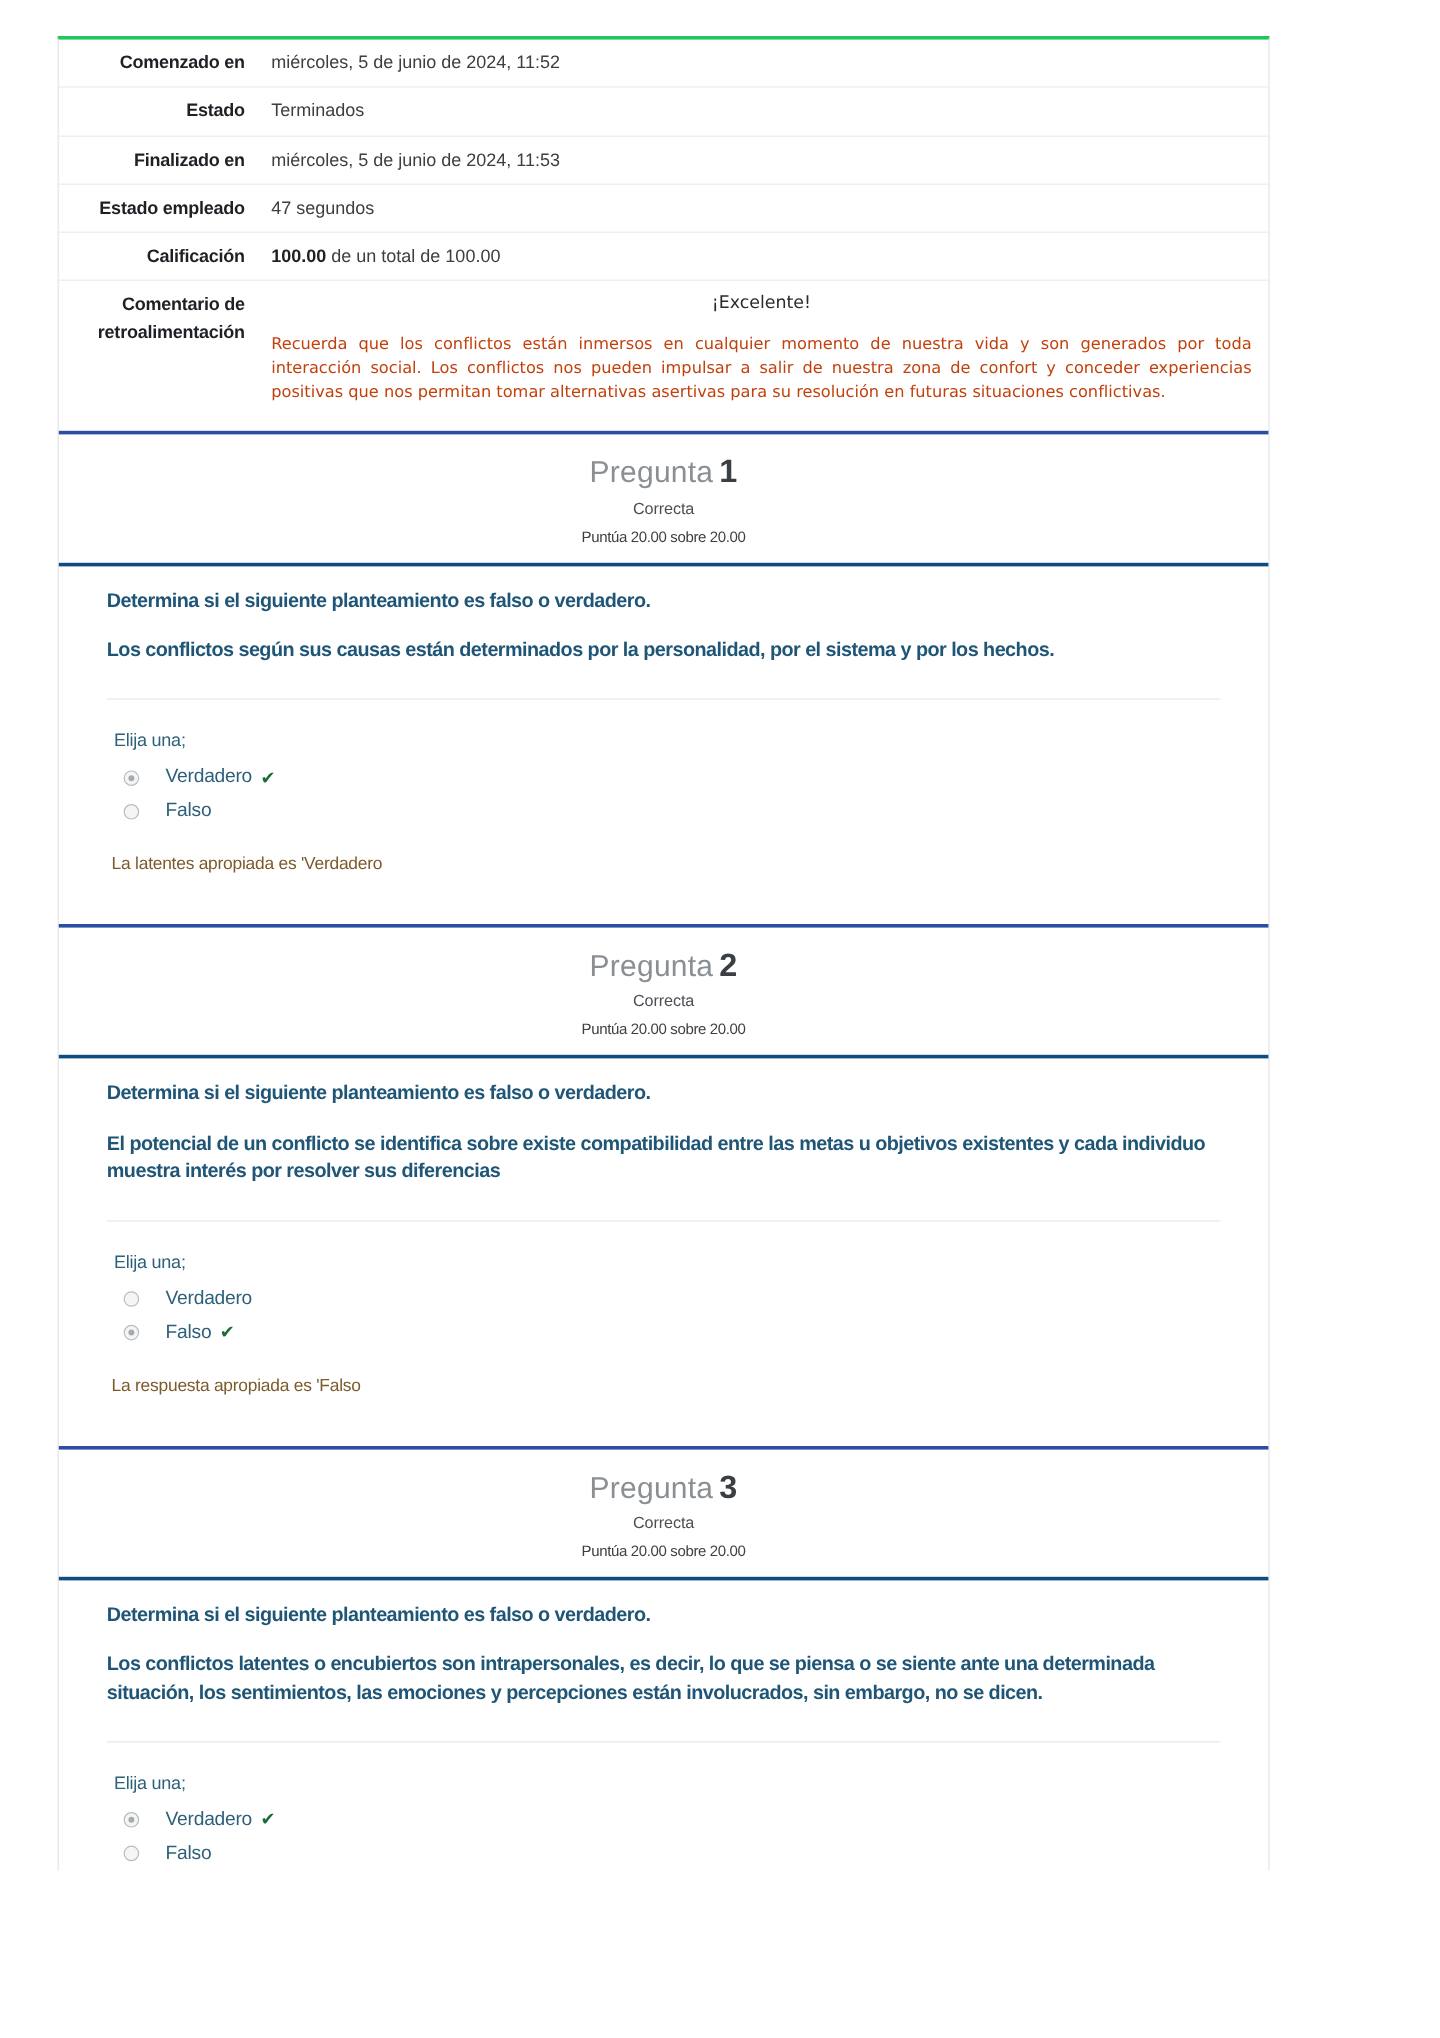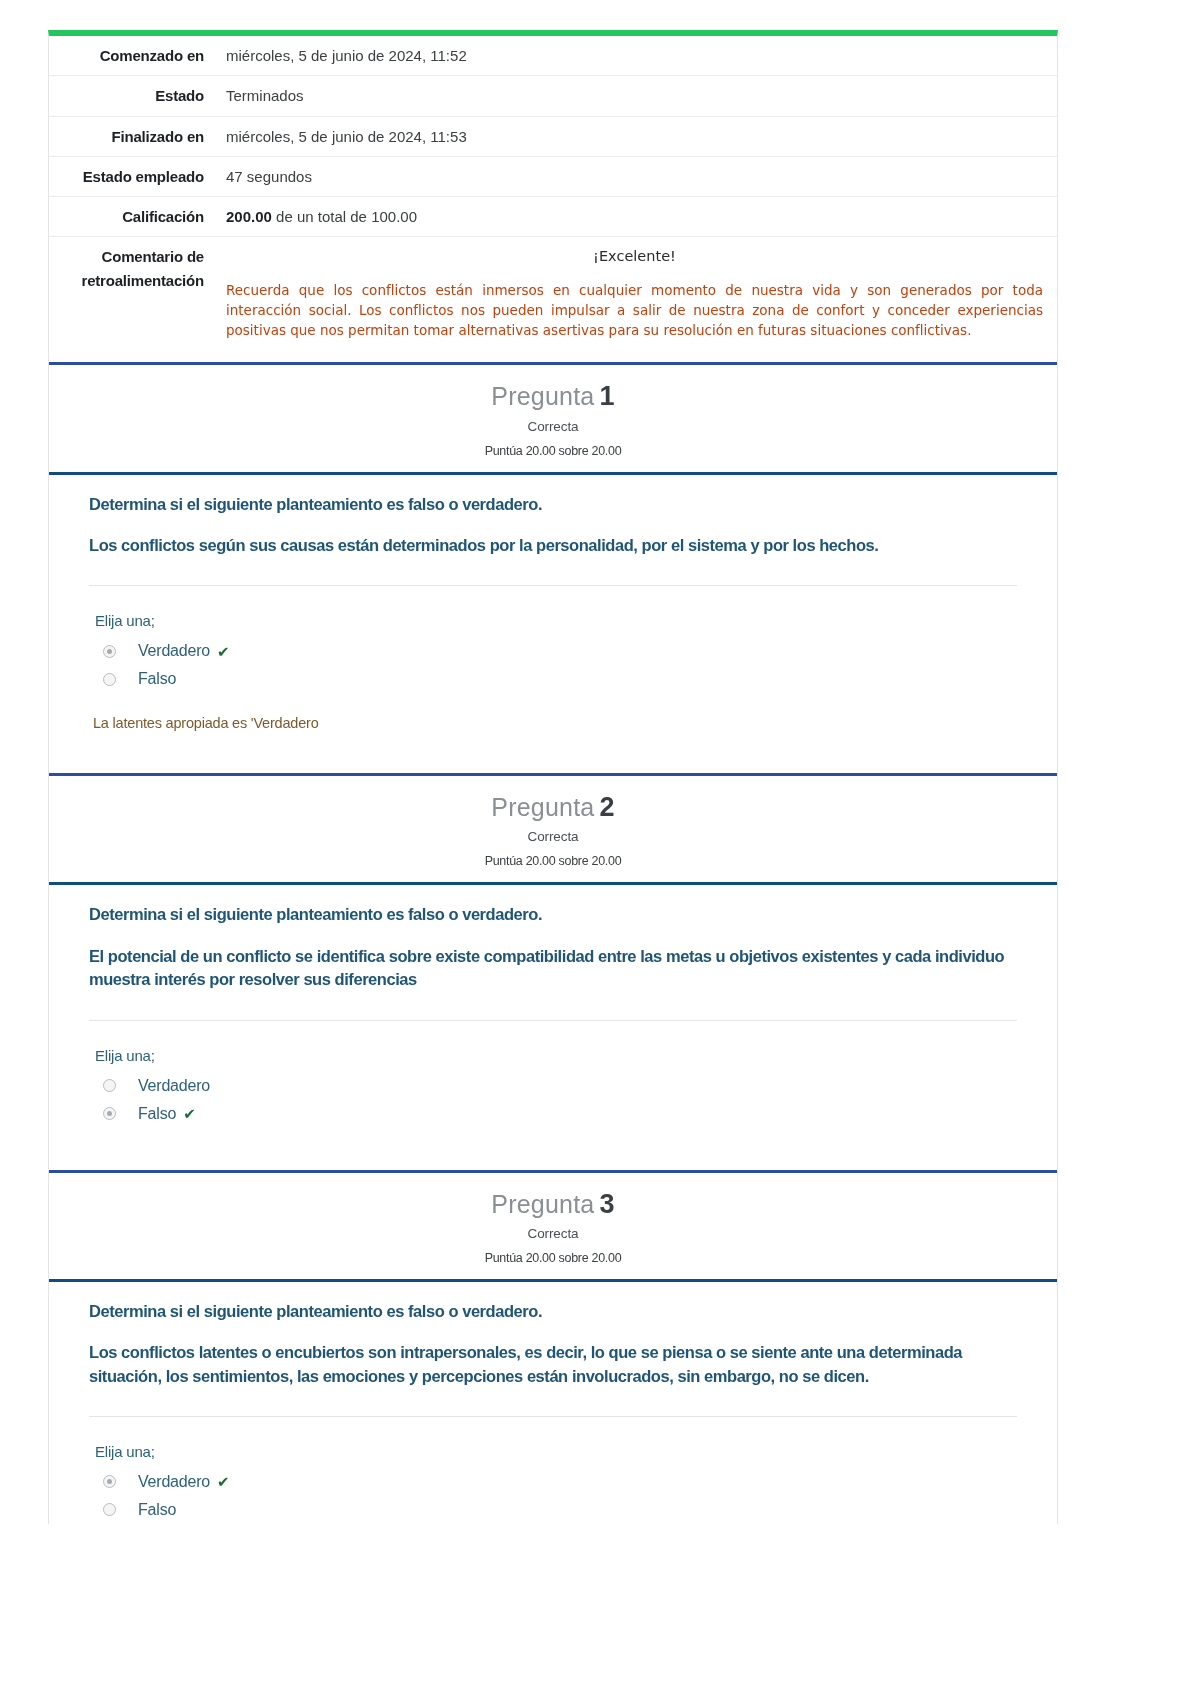--- a/index.html
+++ b/index.html
@@ -19,21 +19,21 @@
   .page {
     width: 1200px;
     padding: 30px 0 0 0;
   }
 
   .sheet {
     margin: 0 48px 0 48px;
     width: 1010px;
     border-left: 1px solid #e4e4e4;
     border-right: 1px solid #e4e4e4;
-    border-top: 6px solid #22c55e;
+    border-top: 3px solid #22c55e;
     background: #fff;
   }
 
   
   table.summary {
     width: 100%;
     border-collapse: collapse;
     table-layout: fixed;
   }
   table.summary tr { border-top: 1px solid #ebebeb; }
@@ -206,21 +206,21 @@
         <tr>
           <th>Finalizado en</th>
           <td>miércoles, 5 de junio de 2024, 11:53</td>
         </tr>
         <tr>
           <th>Estado empleado</th>
           <td>47 segundos</td>
         </tr>
         <tr>
           <th>Calificación</th>
-          <td><b>200.00</b><span> de un total de 100.00</span></td>
+          <td><b>100.00</b><span> de un total de 100.00</span></td>
         </tr>
         <tr>
           <th>
             <span>Comentario de</span><br>
             <span>retroalimentación</span>
           </th>
           <td>
             <p class="feedback-exc">¡Excelente!</p>
             <p class="feedback-body">Recuerda que los conflictos están inmersos en cualquier momento de nuestra vida y son generados por toda interacción social. Los conflictos nos pueden impulsar a salir de nuestra zona de confort y conceder experiencias positivas que nos permitan tomar alternativas asertivas para su resolución en futuras situaciones conflictivas.</p>
           </td>
@@ -269,20 +269,21 @@
           <div class="ans-prompt">Elija una;</div>
           <div class="ans-row">
             <span class="radio"></span>
             <span class="ans-label">Verdadero</span>
           </div>
           <div class="ans-row">
             <span class="radio checked"></span>
             <span class="ans-label">Falso</span>
             <span class="tick">✔</span>
           </div>
+          <div class="right-answer">La respuesta apropiada es 'Falso</div>
         </div>
         <div class="q-foot"></div>
       </div>
     </section>
 
     <section class="question">
       <div class="q-head">
         <div class="q-title"><span>Pregunta</span><span class="qnum">3</span></div>
         <div class="q-state">Correcta</div>
         <div class="q-grade">Puntúa 20.00 sobre 20.00</div>

